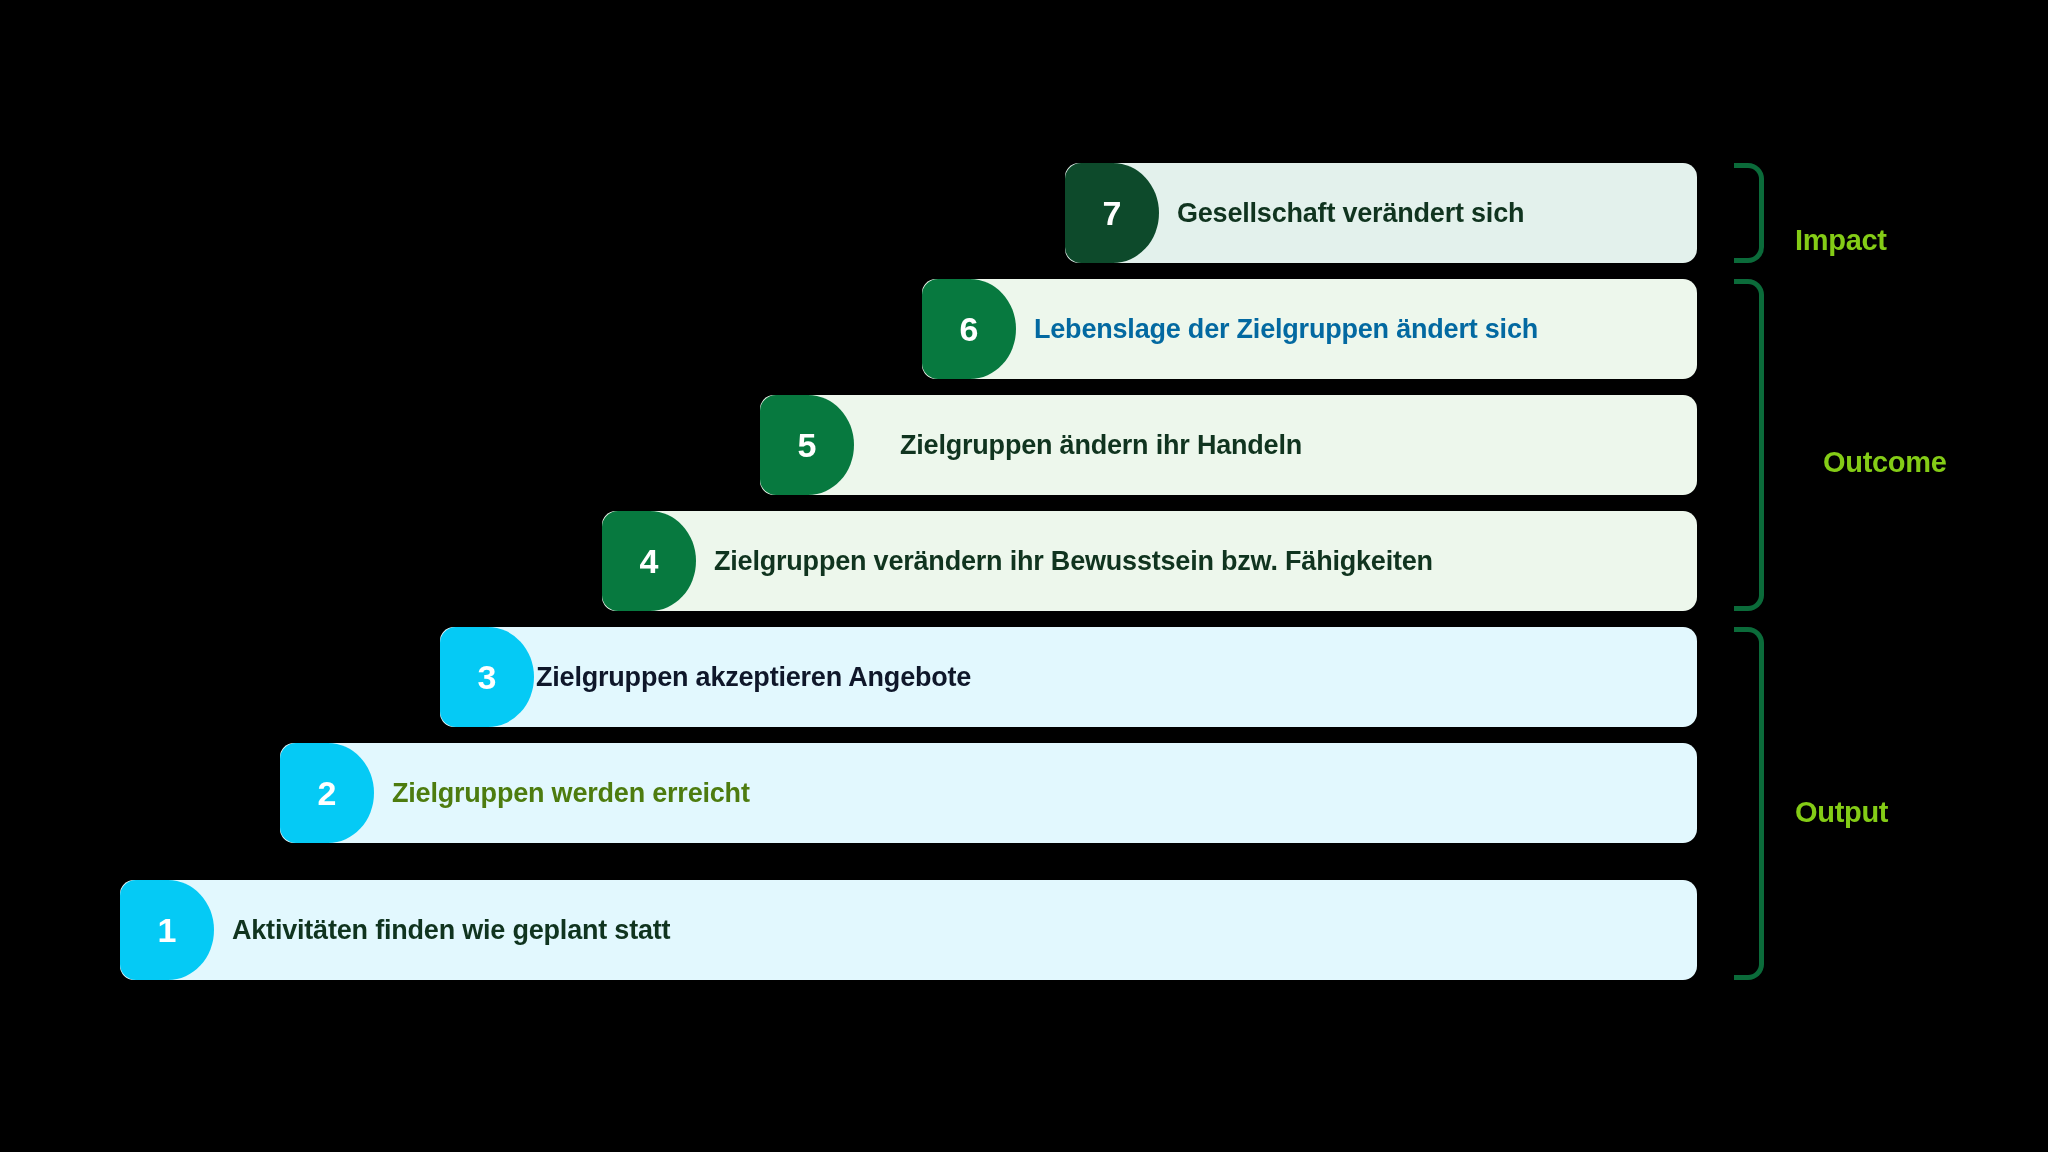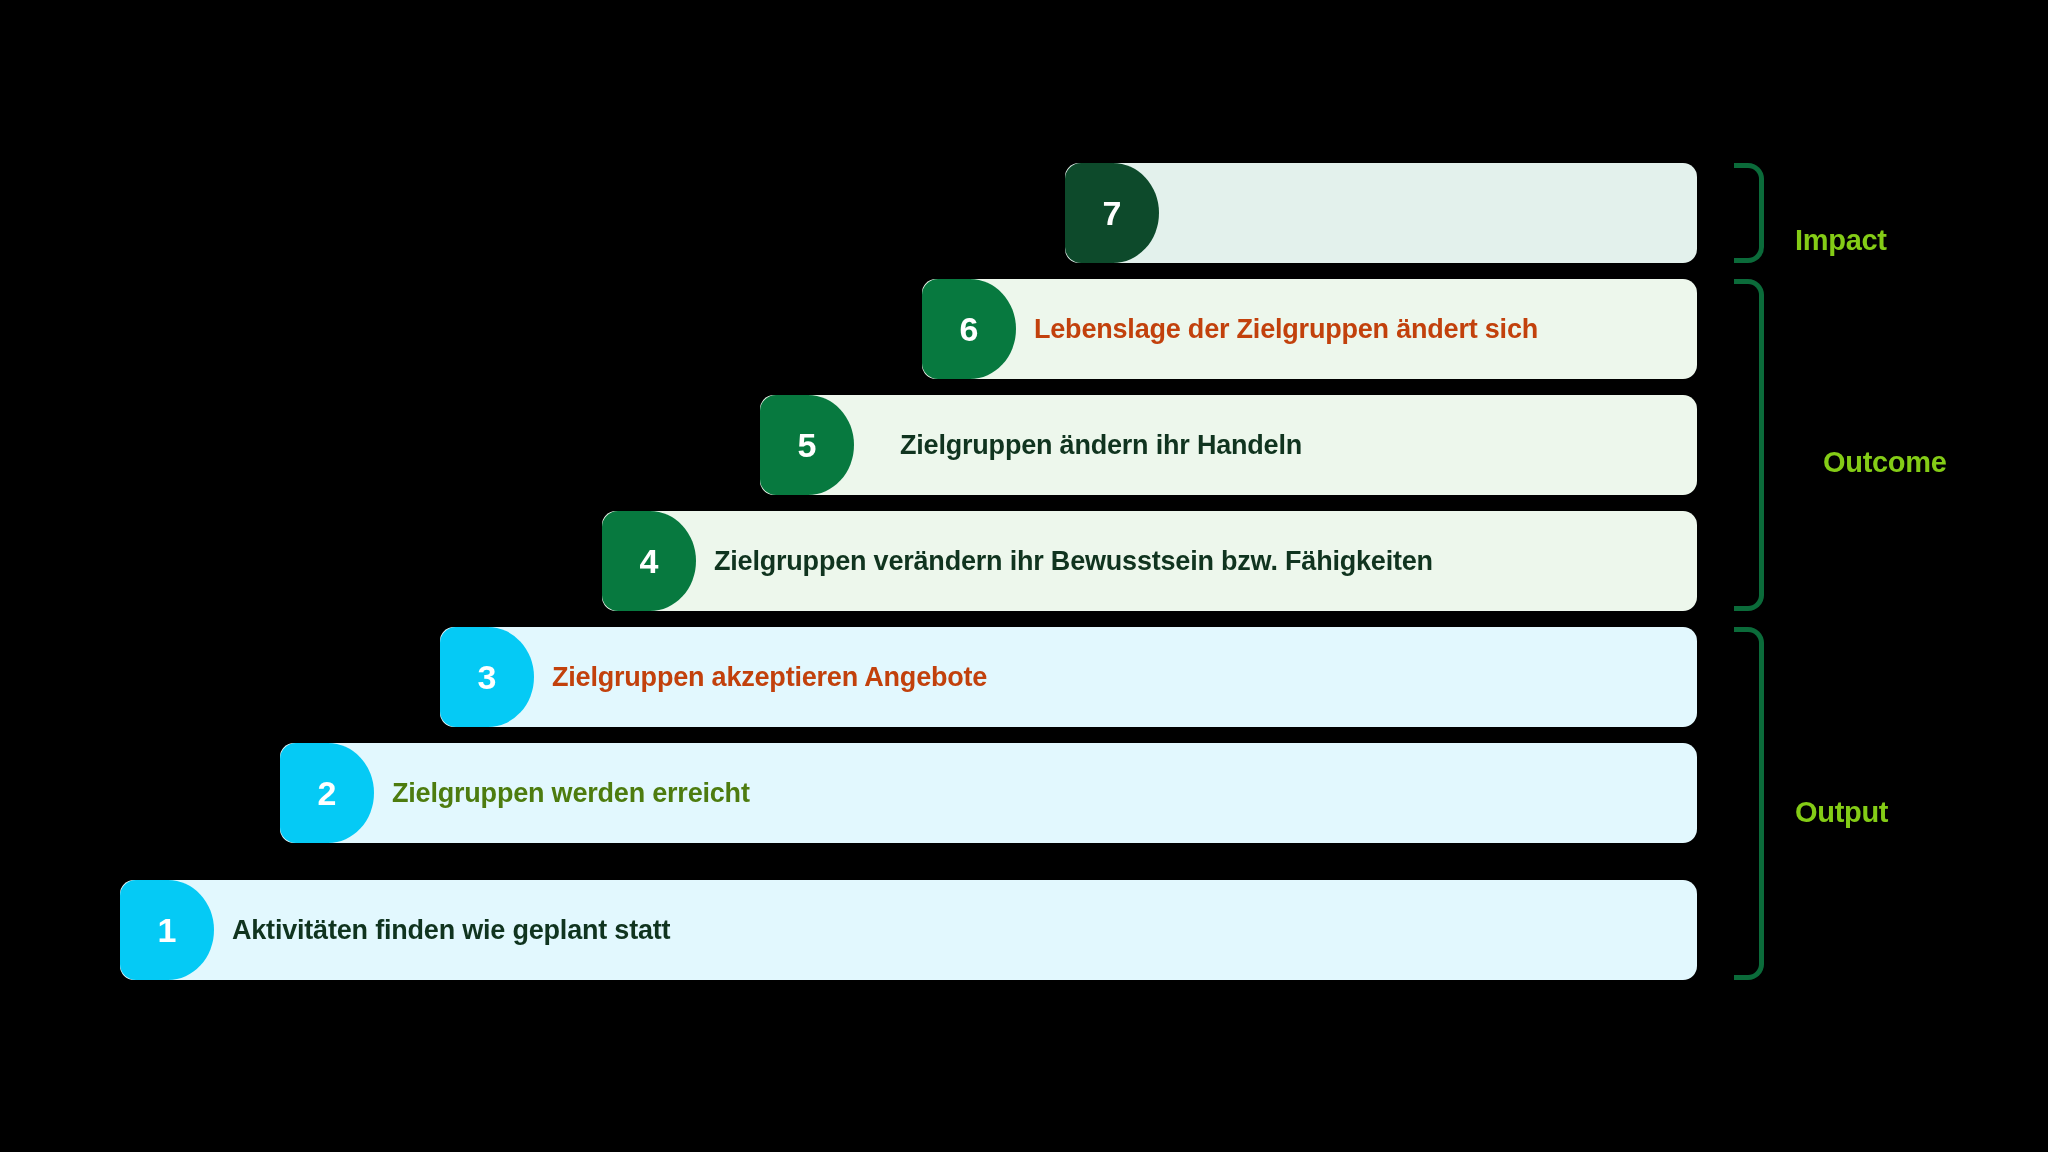--- a/index.html
+++ b/index.html
@@ -24,36 +24,37 @@
   .grp-label{position:absolute;font-size:29px;font-weight:700;color:#84cc16;
              letter-spacing:-0.3px;white-space:nowrap;transform:translateY(-50%);}
 </style>
 </head>
 <body>
 
 <div id="stage">
   <div id="rows">
       <div class="row" style="left: 1065px; top: 163px; width: 632px; background: rgb(227, 241, 236);">
         <div class="badge" style="background: rgb(13, 74, 43);">7</div>
+        <div class="row-label" style="left: 112px; color: rgb(16, 52, 31);">Gesellschaft verändert sich</div>
       </div>
       <div class="row" style="left: 922px; top: 279px; width: 775px; background: rgb(237, 247, 236);">
         <div class="badge" style="background: rgb(7, 121, 63);">6</div>
-        <div class="row-label" style="left: 112px; color: #c2410c;">Lebenslage der Zielgruppen ändert sich</div>
+        <div class="row-label" style="left: 112px; color: #0369a1;">Lebenslage der Zielgruppen ändert sich</div>
       </div>
       <div class="row" style="left: 760px; top: 395px; width: 937px; background: rgb(237, 247, 236);">
         <div class="badge" style="background: rgb(7, 121, 63);">5</div>
         <div class="row-label" style="left: 112px; color: rgb(16, 52, 31); margin-left: 28px;">Zielgruppen ändern ihr Handeln</div>
       </div>
       <div class="row" style="left: 602px; top: 511px; width: 1095px; background: rgb(237, 247, 236);">
         <div class="badge" style="background: rgb(7, 121, 63);">4</div>
         <div class="row-label" style="left: 112px; color: rgb(16, 52, 31); text-align: right;">Zielgruppen verändern ihr Bewusstsein bzw. Fähigkeiten</div>
       </div>
       <div class="row" style="left: 440px; top: 627px; width: 1257px; background: rgb(226, 248, 254);">
         <div class="badge" style="background: rgb(5, 202, 245);">3</div>
-        <div class="row-label" style="left: 112px; color: #c2410c;">Zielgruppen akzeptieren Angebote</div>
+        <div class="row-label" style="left: 96px; color: #0f172a;">Zielgruppen akzeptieren Angebote</div>
       </div>
       <div class="row" style="left: 280px; top: 743px; width: 1417px; background: rgb(226, 248, 254);">
         <div class="badge" style="background: rgb(5, 202, 245);">2</div>
         <div class="row-label" style="left: 112px; color: #4d7c0f;">Zielgruppen werden erreicht</div>
       </div>
       <div class="row" style="left: 120px; top: 880px; width: 1577px; background: rgb(226, 248, 254);">
         <div class="badge" style="background: rgb(5, 202, 245);">1</div>
         <div class="row-label" style="left: 112px; color: rgb(16, 52, 31);">Aktivitäten finden wie geplant statt</div>
       </div>
     </div>

